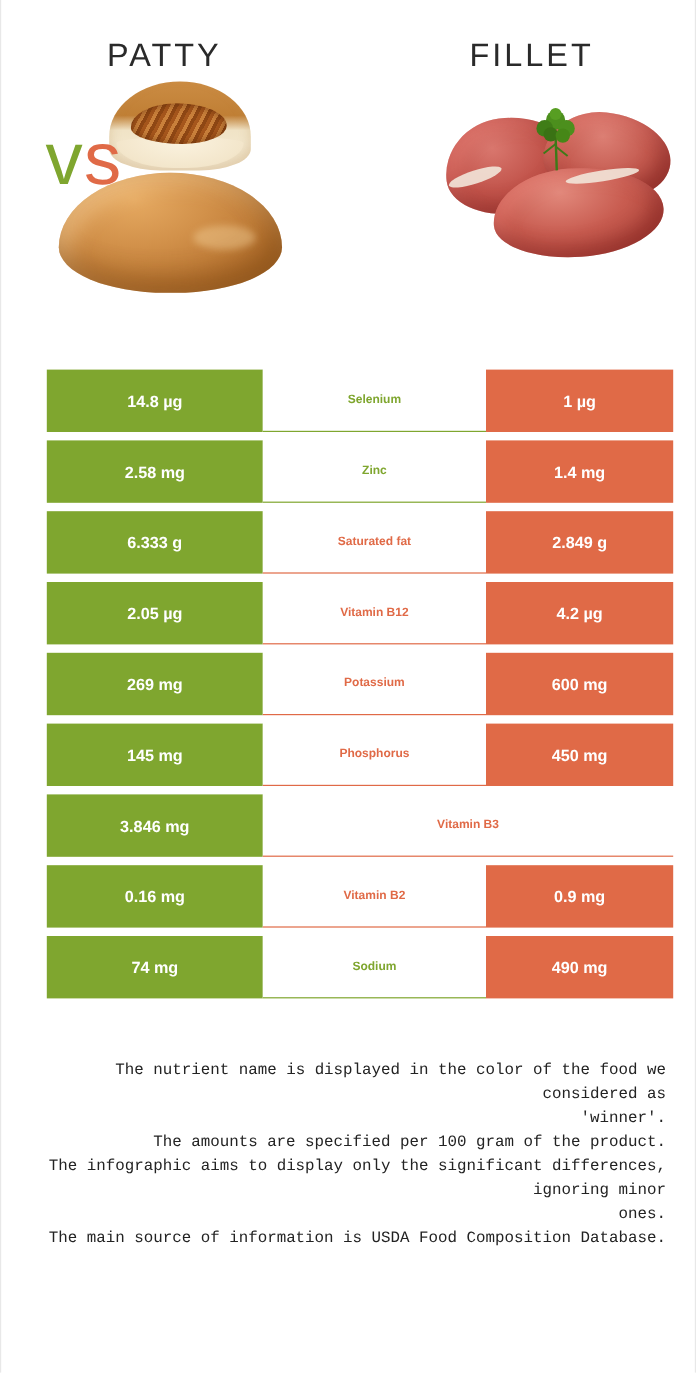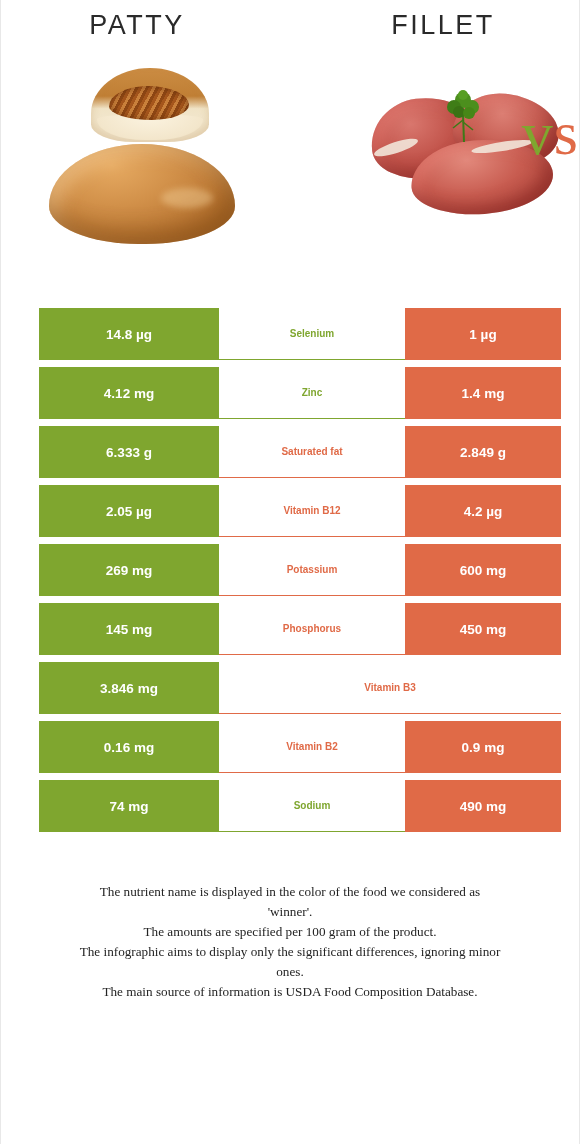--- a/index.html
+++ b/index.html
@@ -23,21 +23,21 @@
     background: #ffffff;
     box-sizing: border-box;
     border-left: 1px solid #e8e8e8;
     border-right: 1px solid #e8e8e8;
   }
 
   
   .header {
     height: 60px;
     display: flex;
-    align-items: flex-start;
+    align-items: flex-end;
     padding-top: 12px;
     box-sizing: border-box;
   }
   .header-title {
     flex: 1 1 0;
     text-align: center;
     font-size: 27px;
     font-weight: 300;
     letter-spacing: 2.5px;
     color: #2a2a2a;
@@ -57,27 +57,28 @@
     top: 0;
     height: 230px;
   }
   .hero-left  { left: 0;   width: 250px; }
   .hero-right { right: 0;  width: 230px; }
 
   .vs {
     position: absolute;
     left: 0; right: 0;
     top: 42px;
-    text-align: right;
+    text-align: left;
     font-size: 62px;
     font-weight: 400;
     letter-spacing: 1px;
     line-height: 1;
-    font-family: Liberation Serif, serif;
+    font-family: Liberation Sans, sans-serif;
     z-index: 5;
+    padding-left: 37px;
   }
   .vs .v { color: #7fa62f; }
   .vs .s { color: #e06a47; }
 
   
   .patty-art {
     position: absolute;
     left: 46px;
     top: 8px;
     width: 190px;
@@ -221,26 +222,26 @@
     font-size: 10px;
     font-weight: 700;
     border-bottom: 1px solid transparent;
   }
   .row.win-left  .cell.mid { color: #7fa62f; border-bottom-color: #7fa62f; }
   .row.win-right .cell.mid { color: #e06a47; border-bottom-color: #e06a47; }
 
   
   .footer {
     margin-top: 50px;
-    padding: 0 12px;
-    text-align: center;
+    padding: 0 24px;
+    text-align: right;
     font-size: 13.2px;
     line-height: 1.52;
     color: #232323;
-    font-family: Liberation Serif, serif;
+    font-family: Liberation Mono, monospace;
   }
   .footer div { margin: 0; }
 </style>
 </head>
 <body>
 
 <div class="page">
 
   <div class="header">
     <div class="header-title left">PATTY</div>
@@ -286,21 +287,21 @@
 
   </div>
 
   <div class="table">
       <div class="row win-left">
         <div class="cell left">14.8 µg</div>
         <div class="cell mid">Selenium</div>
         <div class="cell right">1 µg</div>
       </div>
       <div class="row win-left">
-        <div class="cell left">4.12 mg</div>
+        <div class="cell left">2.58 mg</div>
         <div class="cell mid">Zinc</div>
         <div class="cell right">1.4 mg</div>
       </div>
       <div class="row win-right">
         <div class="cell left">6.333 g</div>
         <div class="cell mid">Saturated fat</div>
         <div class="cell right">2.849 g</div>
       </div>
       <div class="row win-right">
         <div class="cell left">2.05 µg</div>

